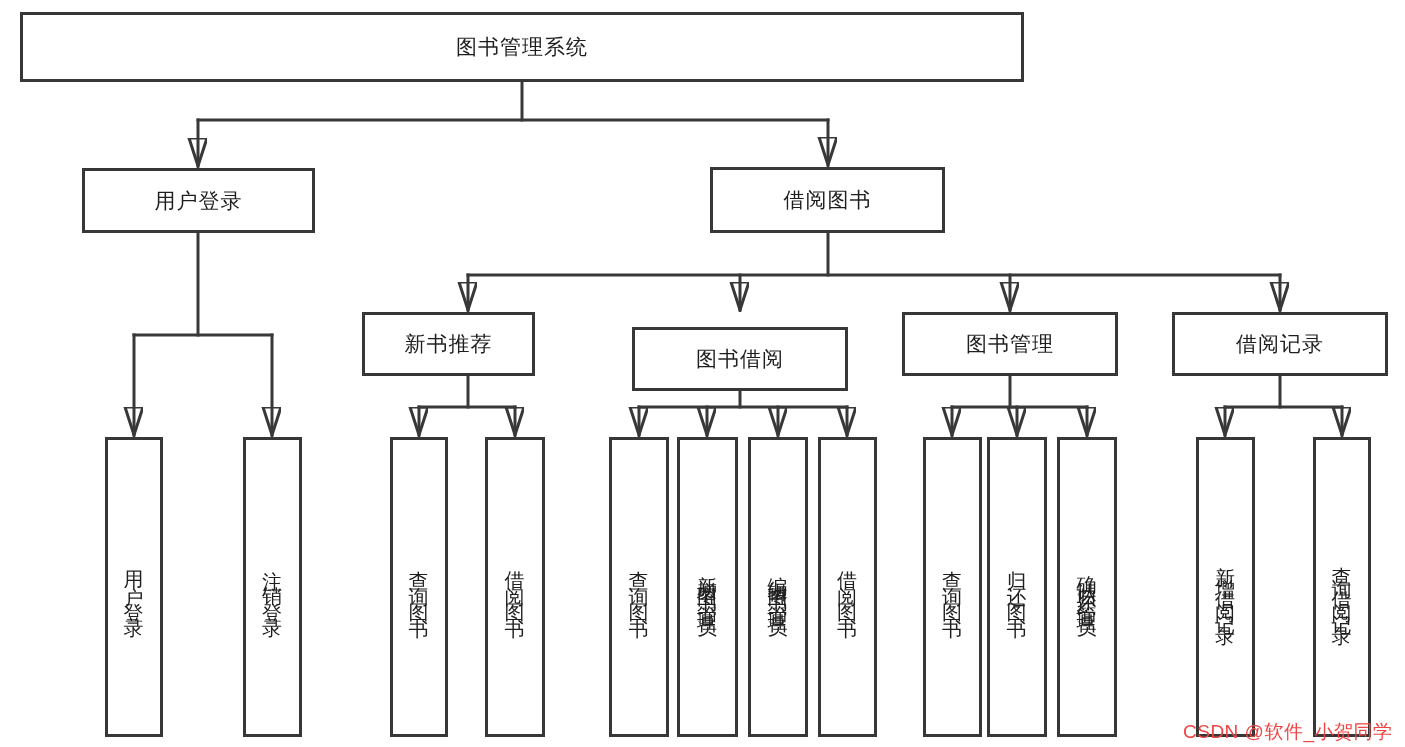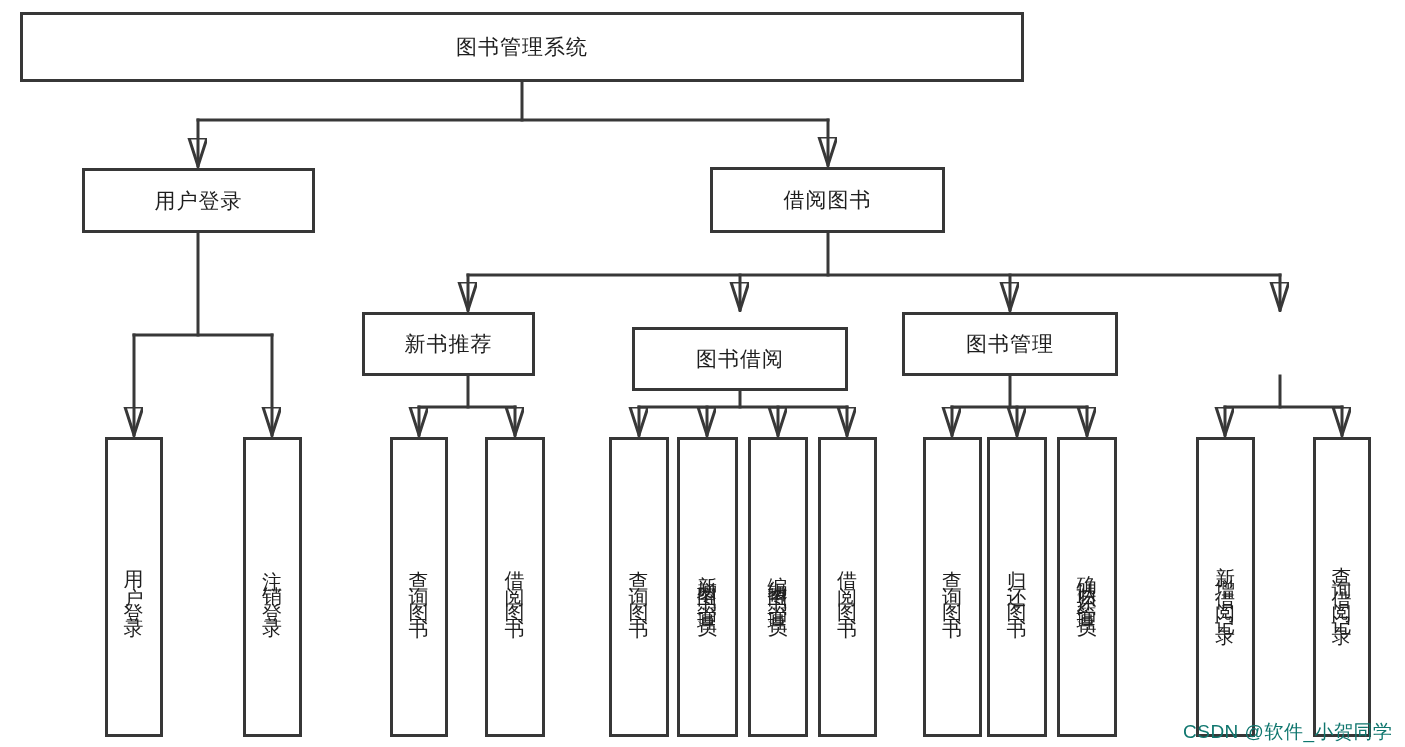--- a/index.html
+++ b/index.html
@@ -45,21 +45,21 @@
     font-size: 20px;
     line-height: 1;
     white-space: nowrap;
   }
   .watermark {
     position: absolute;
     left: 1183px;
     top: 719px;
     z-index: 5;
     font-size: 19px;
-    color: #0f766e;
+    color: #ef4444;
     letter-spacing: 0.5px;
     white-space: nowrap;
   }
 </style>
 </head>
 <body>
 
 <div class="canvas">
 
   <svg class="connectors" viewBox="0 0 1405 747" xmlns="http://www.w3.org/2000/svg">
@@ -123,20 +123,23 @@
 
   <div class="node h" style="left:362px;top:312px;width:173px;height:64px">
     <span class="lbl">新书推荐</span>
   </div>
   <div class="node h" style="left:632px;top:327px;width:216px;height:64px">
     <span class="lbl">图书借阅</span>
   </div>
   <div class="node h" style="left:902px;top:312px;width:216px;height:64px">
     <span class="lbl">图书管理</span>
   </div>
+  <div class="node h" style="left:1172px;top:312px;width:216px;height:64px">
+    <span class="lbl">借阅记录</span>
+  </div>
 
   <div class="node v" style="left:105px;top:437px;width:58px;height:300px">
     <span class="vtext" style="letter-spacing: 16px;">用户登录</span>
   </div>
   <div class="node v" style="left:243px;top:437px;width:59px;height:300px">
     <span class="vtext" style="letter-spacing: 16px;">注销登录</span>
   </div>
 
   <div class="node v" style="left:390px;top:437px;width:58px;height:300px">
     <span class="vtext" style="letter-spacing: 16px;">查询图书</span>

